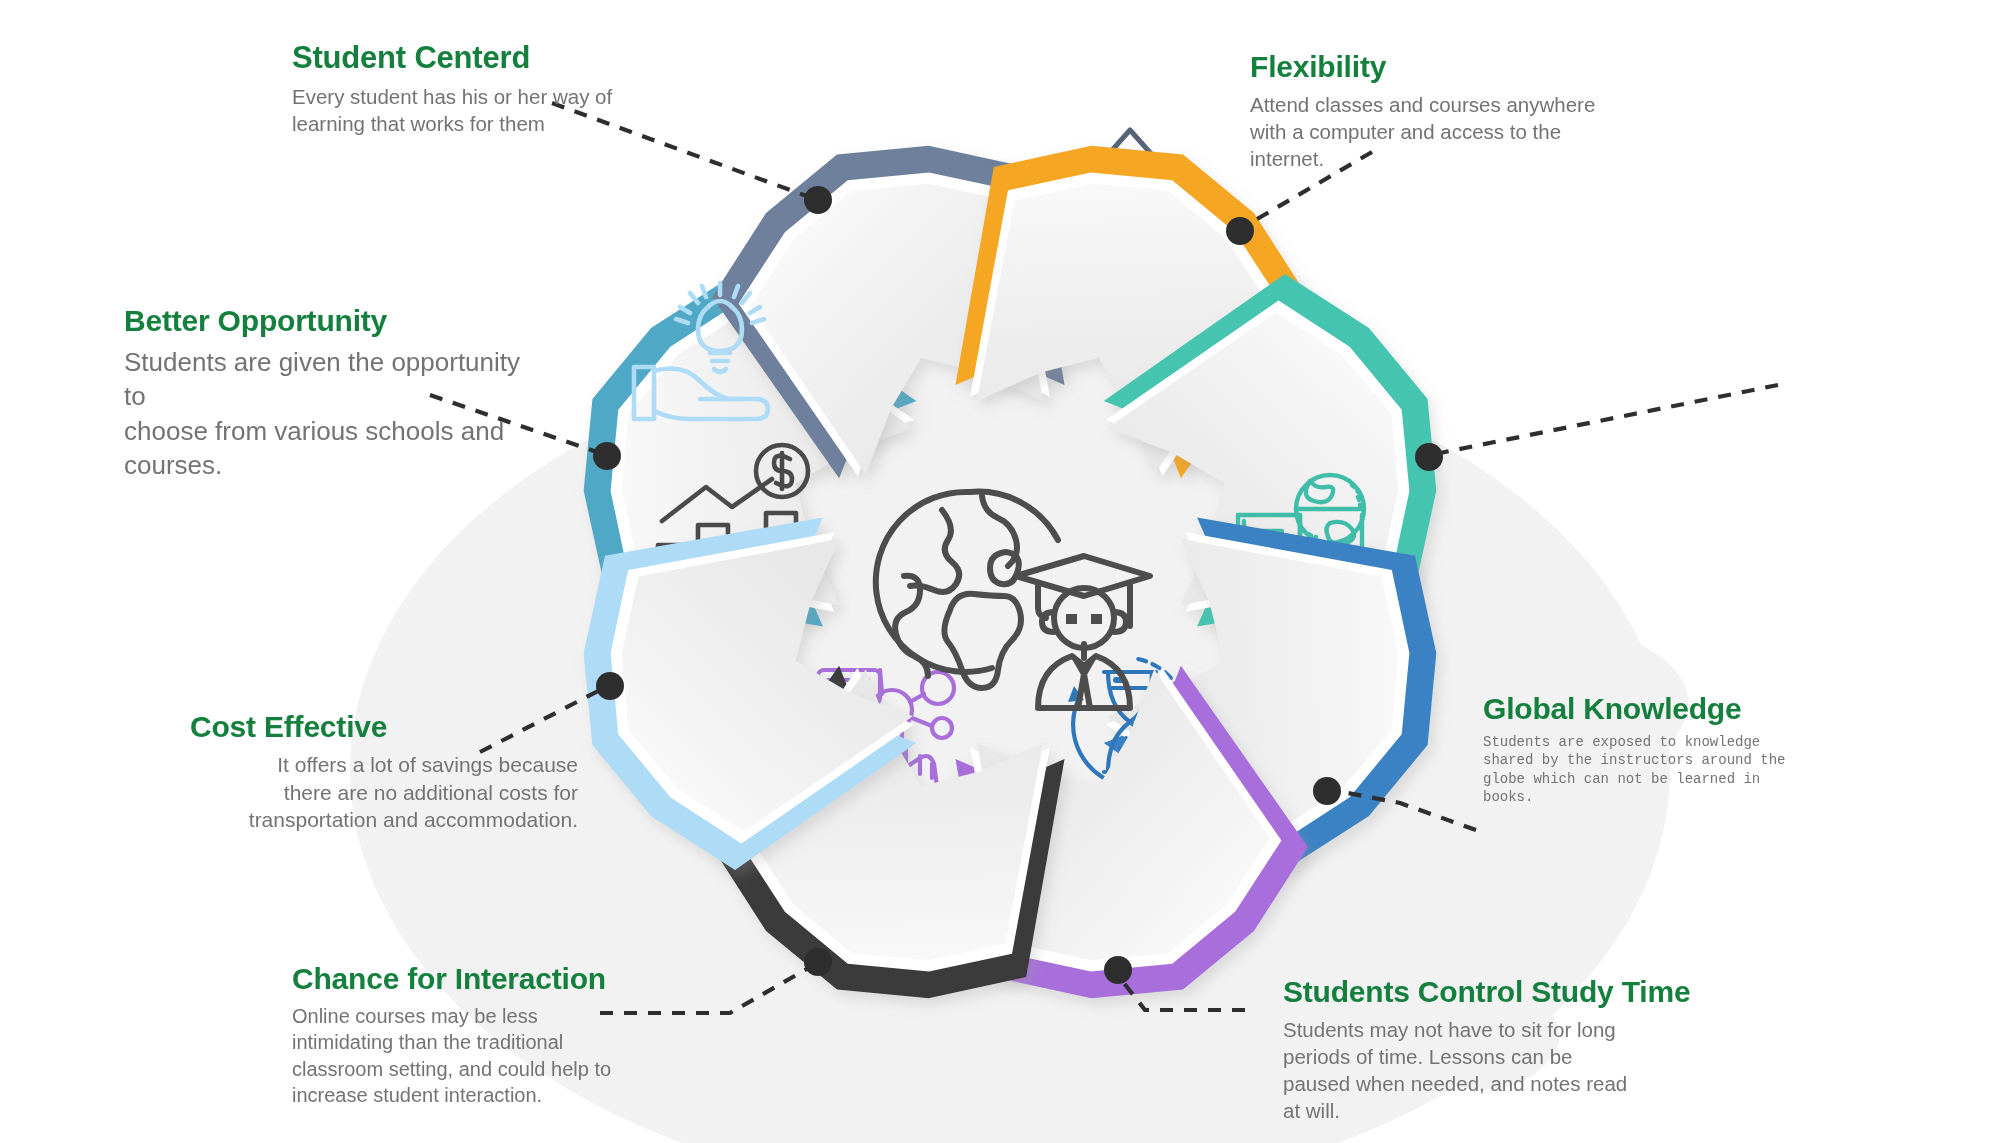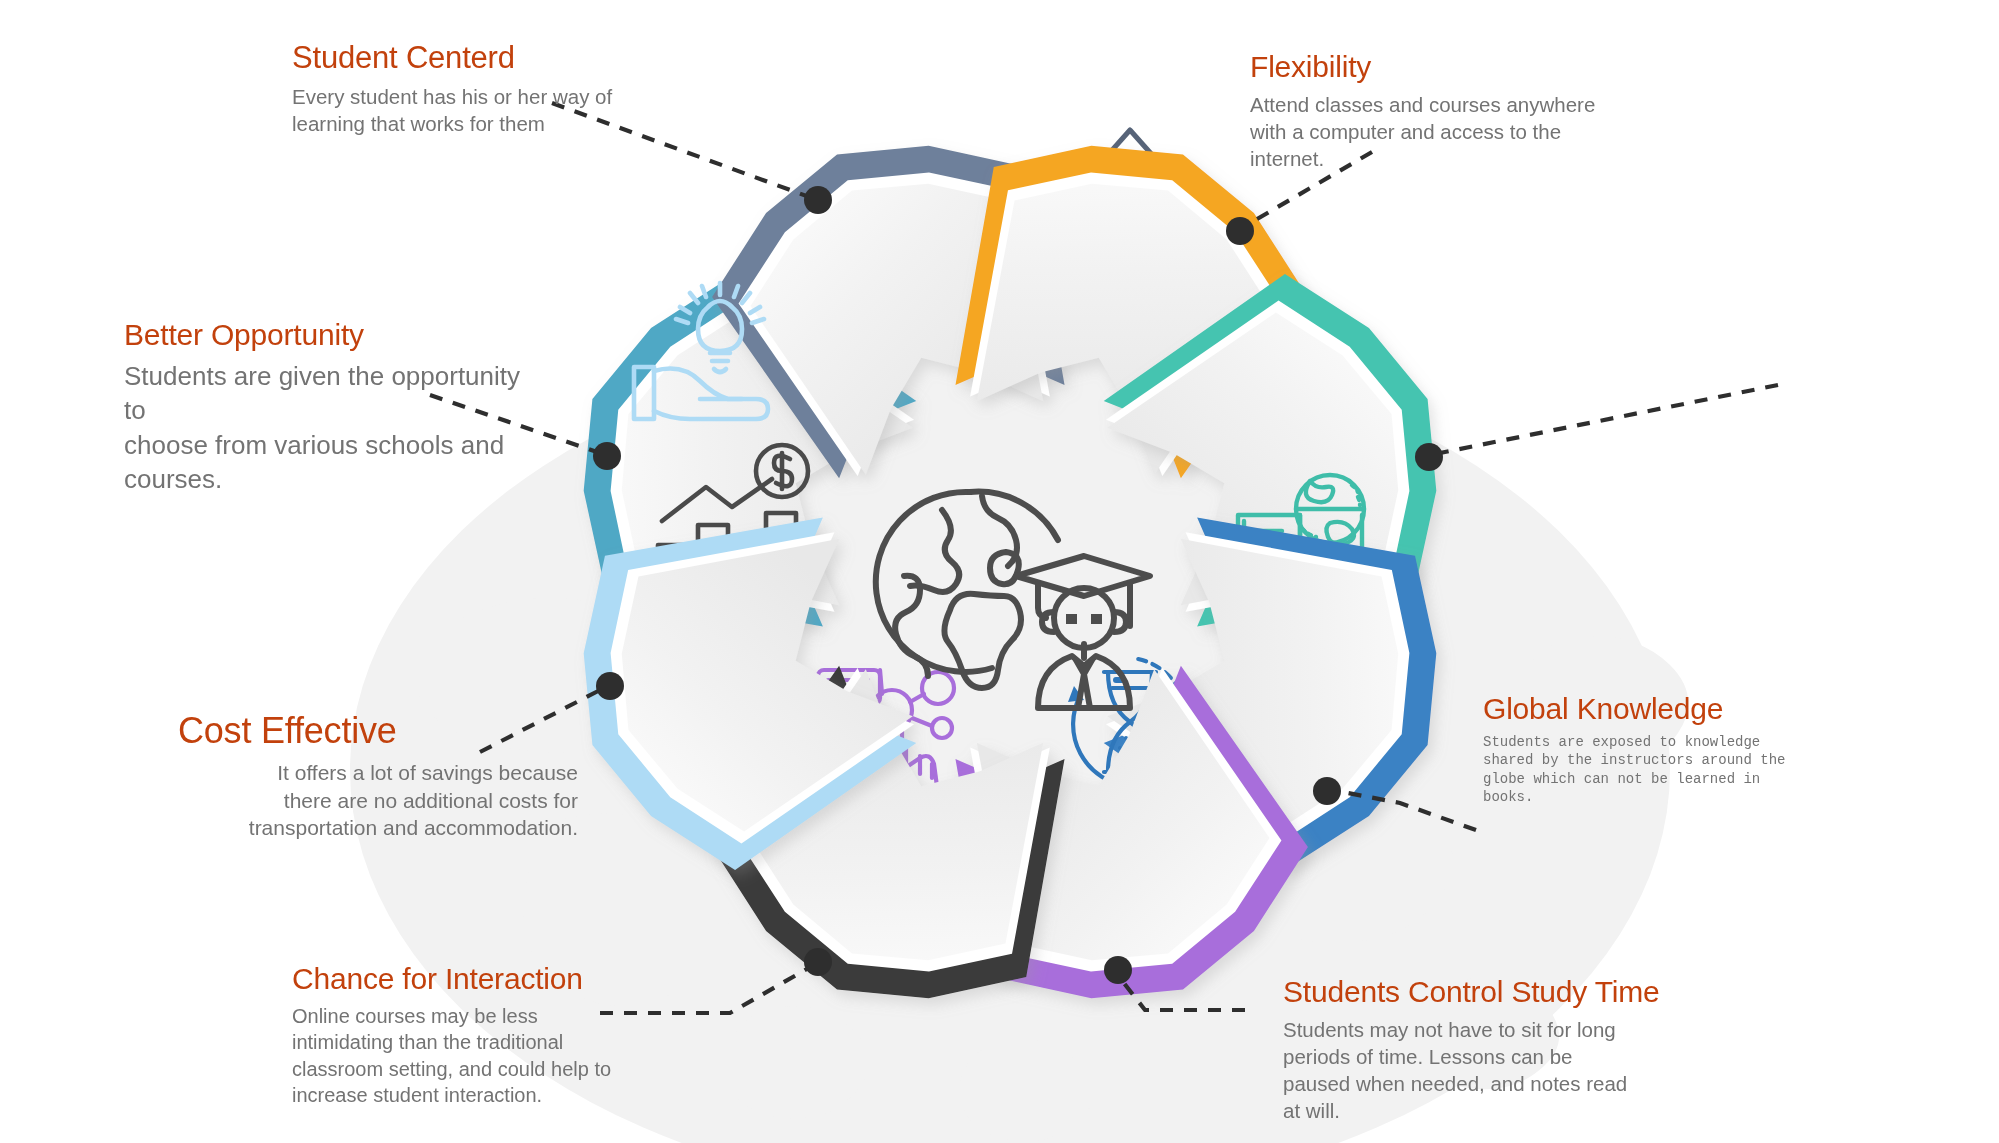--- a/index.html
+++ b/index.html
@@ -39,22 +39,22 @@
     left: 0; top: 0;
     width: 1999px;
     height: 1143px;
   }
 
   
   .callout {
     position: absolute;
   }
   .callout .c-title {
-    font-weight: normal;
-    color: #c2410c;
+    font-weight: bold;
+    color: #15803d;
     letter-spacing: -0.2px;
     white-space: pre;
     margin: 0 0 7px 0;
   }
   .callout .c-desc {
     color: #737373;
     margin: 0;
   }
 
   
@@ -76,24 +76,24 @@
 
   #co-study-time { left: 1283px; top: 975px; width: 430px; }
   #co-study-time .c-title { font-size: 30px; }
   #co-study-time .c-desc  { font-size: 20.5px; line-height: 1.32; }
 
   #co-interaction { left: 292px; top: 962px; width: 400px; }
   #co-interaction .c-title { font-size: 30px; }
   #co-interaction .c-desc  { font-size: 20px; line-height: 1.32; }
 
   #co-cost-effective { left: 178px; top: 710px; width: 400px; }
-  #co-cost-effective .c-title { font-size: 36px; }
+  #co-cost-effective .c-title { font-size: 30px; margin-left: 12px; }
   #co-cost-effective .c-desc  { font-size: 21px; line-height: 1.32; text-align: right; }
 
-  #co-better-opportunity { left: 124px; top: 318px; width: 400px; }
+  #co-better-opportunity { left: 124px; top: 304px; width: 400px; }
   #co-better-opportunity .c-title { font-size: 30px; }
   #co-better-opportunity .c-desc  { font-size: 26px; line-height: 1.32; }
 </style>
 </head>
 <body>
 
 <div id="stage">
 
   <svg id="worldmap" viewBox="0 0 1999 1143" aria-hidden="true">
     <g fill="#f2f2f2">

